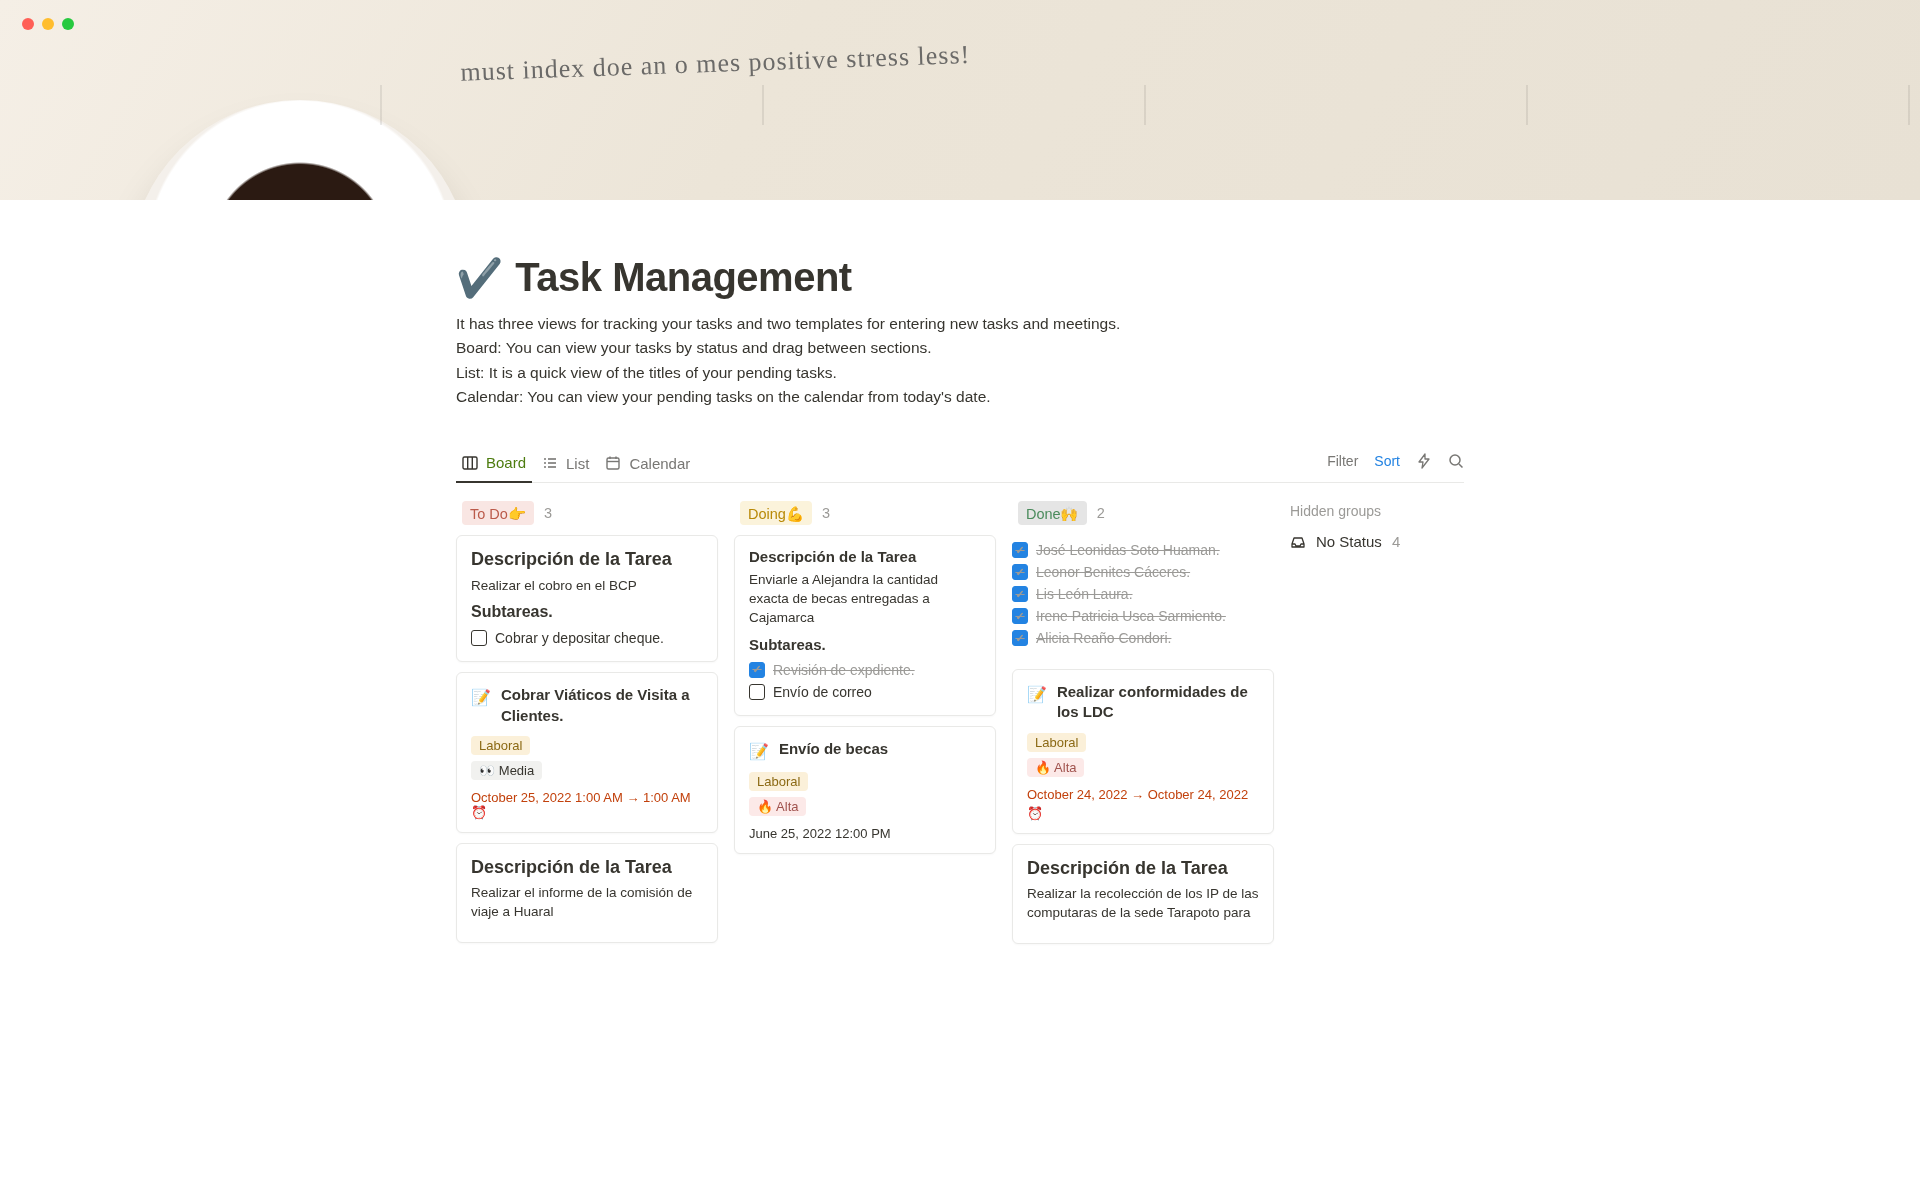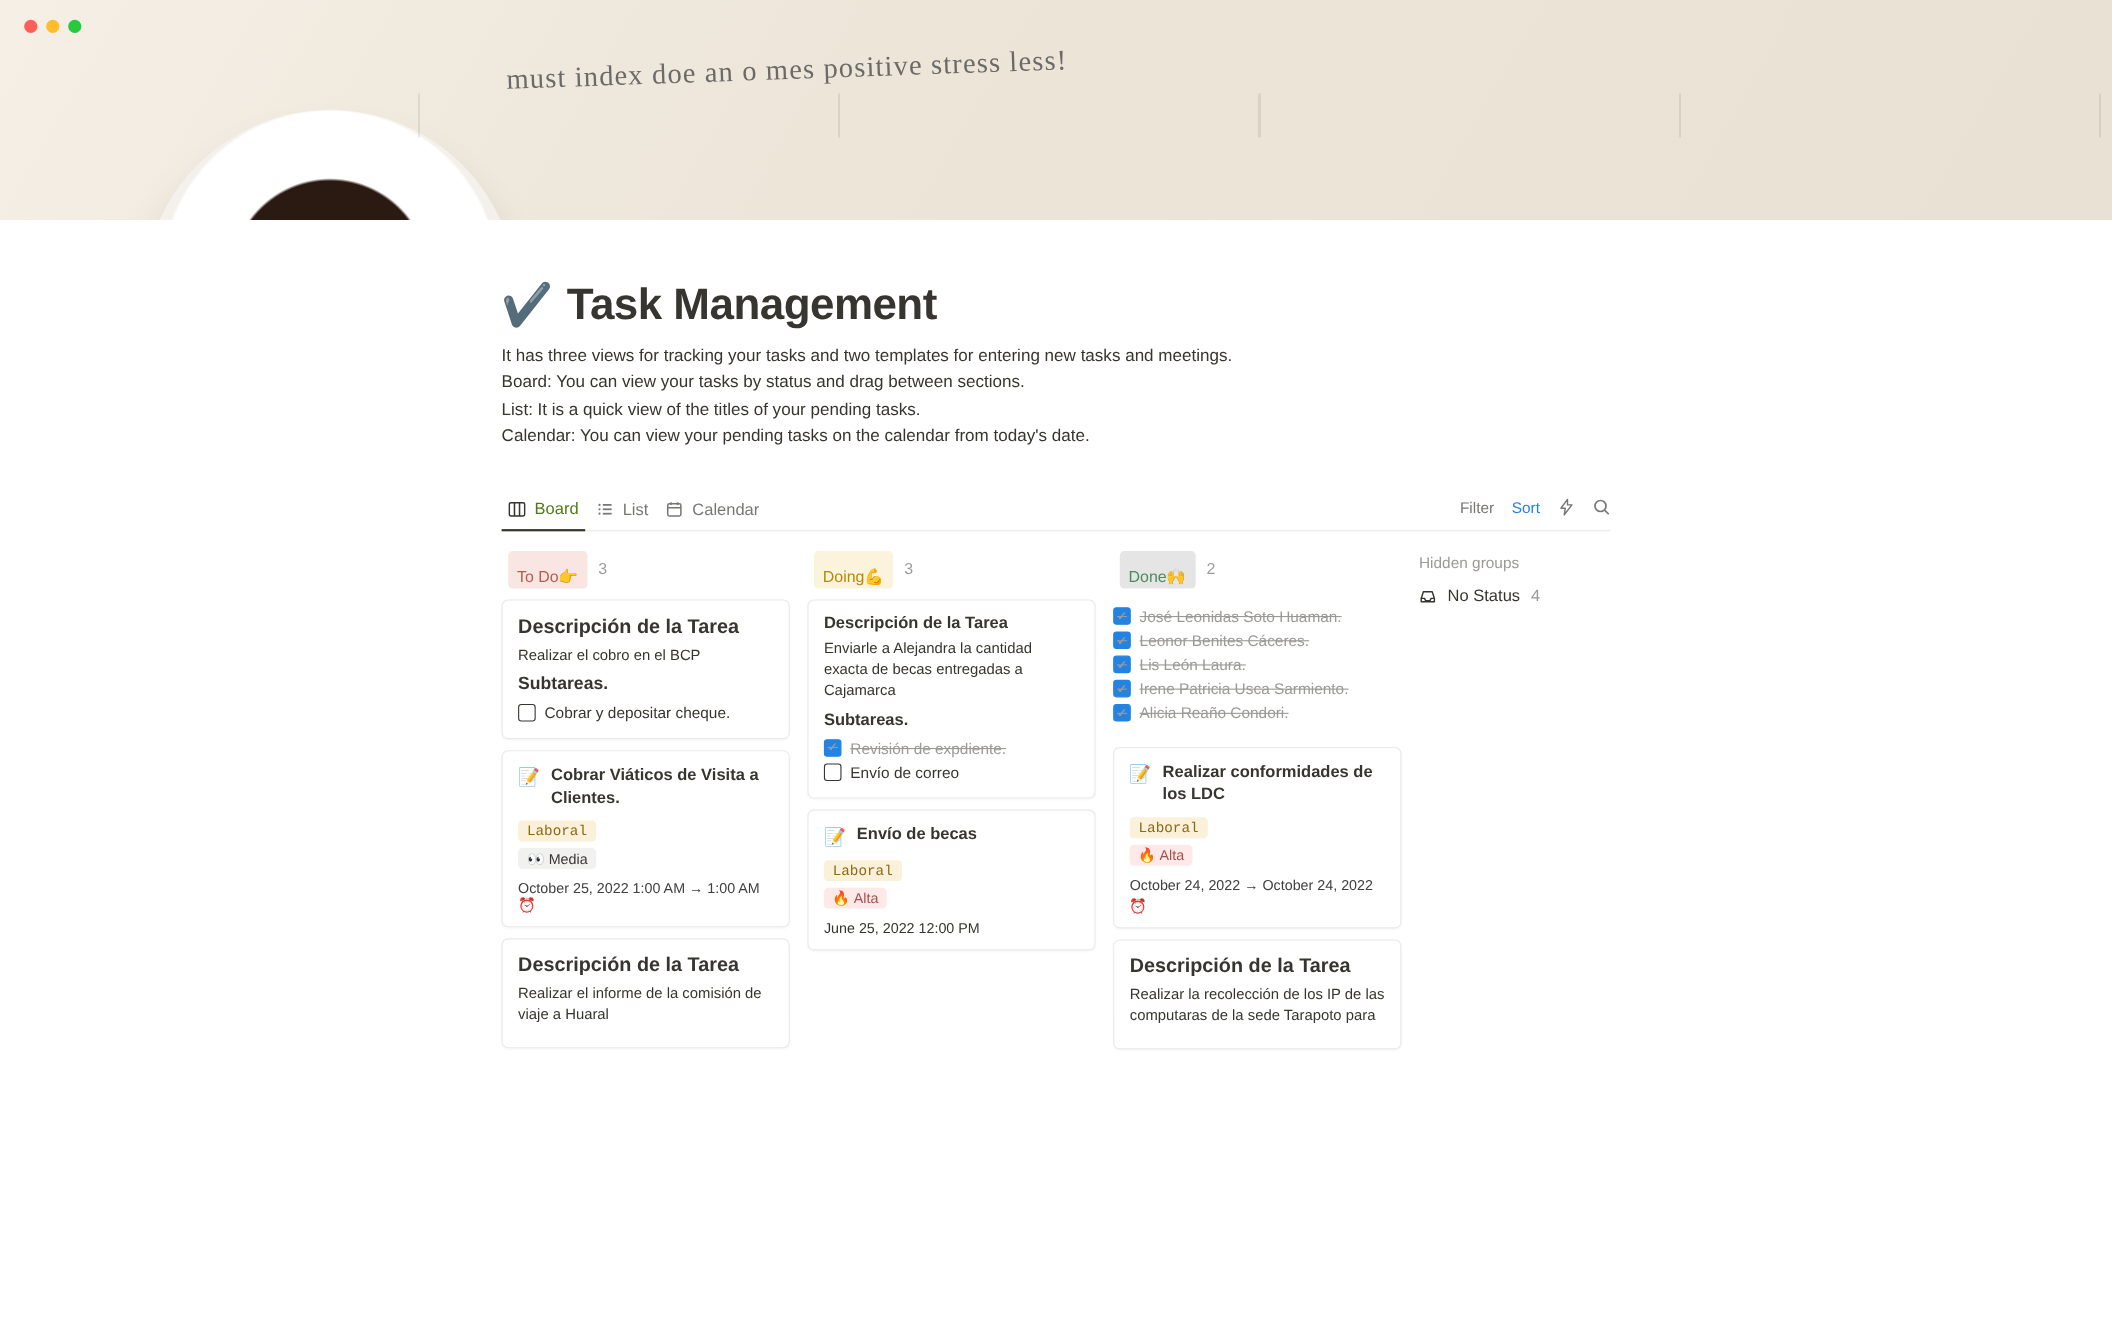--- a/index.html
+++ b/index.html
@@ -44,42 +44,42 @@
   .views { display:flex; gap: 4px; flex:1; }
   .view-tab { display:flex; align-items:center; gap:8px; padding: 6px 6px 10px; font-size:15px; color:#787774; cursor:pointer; }
   .view-tab.active { color:#4d7c0f; font-weight:500; border-bottom:2px solid #37352f; margin-bottom:-1px; }
   .view-tab .vicon { width:16px; height:16px; }
   .controls { display:flex; align-items:center; gap:16px; color:#787774; font-size:14px; padding-bottom:8px;}
   .controls .sort { color:#2383e2; }
   .controls .ic { width:16px; height:16px; display:inline-block; }
   .board { display:flex; gap:16px; margin-top:16px; align-items:flex-start;}
   .col { width: 262px; flex-shrink:0; }
   .col-header { display:flex; align-items:center; gap:10px; padding: 2px 6px 10px; font-size:14.5px;}
-  .col-badge { padding:15px 8px 2px; border-radius:4px; font-weight:500;}
+  .col-badge { padding:5px 8px 2px; border-radius:4px; font-weight:500;}
   .badge-todo { background:#f9e6e3; color:#bb5a4a; }
   .badge-doing { background:#fbf3db; color:#b88907; }
   .badge-done { background:#e5e5e5; color:#4a8b5c;text-align:center; }
   .col-count { color:#9b9a97; }
   .card { background:#fff; border:1px solid #e9e9e7; border-radius:6px; padding:12px 14px; margin-bottom:10px; box-shadow:0 1px 2px rgba(15,15,15,0.03);}
   .card.bare { border:none; box-shadow:none; padding:4px 0 10px;}
   .card h3 { font-size:18px; font-weight:600; margin-bottom:6px; line-height:1.25;}
   .card .desc { font-size:13.5px; color:#37352f; line-height:1.4; margin-bottom:8px;}
   .card h4 { font-size:16px; font-weight:600; margin-bottom:6px; }
   .check-item { display:flex; align-items:center; gap:8px; font-size:14px; padding:3px 0; color:#37352f;}
   .check-item.checked span { text-decoration:line-through; color:#9b9a97;}
   .cbox { width:16px; height:16px; border:1.5px solid #37352f; border-radius:3px; flex-shrink:0; display:flex; align-items:center; justify-content:center; background:#fff;}
   .cbox.filled { background:#2383e2; border-color:#2383e2; color:#fff; font-size:11px; font-weight:bold;}
   .task-title { display:flex; gap:10px; align-items:flex-start; font-size:15px; font-weight:600; margin-bottom:10px; line-height:1.35;}
   .task-icon { font-size:16px; margin-top:2px;}
   .tag { display:inline-block; padding:2px 8px; border-radius:4px; font-size:13px; margin-right:4px; margin-bottom:6px;}
-  .tag-yellow { background:#fbf0d9; color:#8b6914;font-family:Liberation Mono, monospace;}
+  .tag-yellow { background:#fbf0d9; color:#8b6914;}
   .tag-pink { background:#fce9e8; color:#a0524d;}
   .tag-gray { background:#f1f1ef; color:#37352f;}
   .date { font-size:13px; color:#37352f; margin-top:4px;}
-  .date.red { color:#404040; display:flex; align-items:center; gap:6px;}
+  .date.red { color:#c2410c; display:flex; align-items:center; gap:6px;}
   .hidden-groups { width:200px; padding-top:4px;}
   .hidden-groups .hg-title { color:#9b9a97; font-size:14px; margin-bottom:14px;}
   .hg-item { display:flex; align-items:center; gap:10px; font-size:15px; font-weight:500;}
   .hg-item .cnt { color:#9b9a97; font-weight:400;}
   svg { display:block; }
   .num-list { font-size:14px; line-height:1.45; }
   .num-list div { margin-bottom:4px;}
 </style>
 </head>
 <body>

